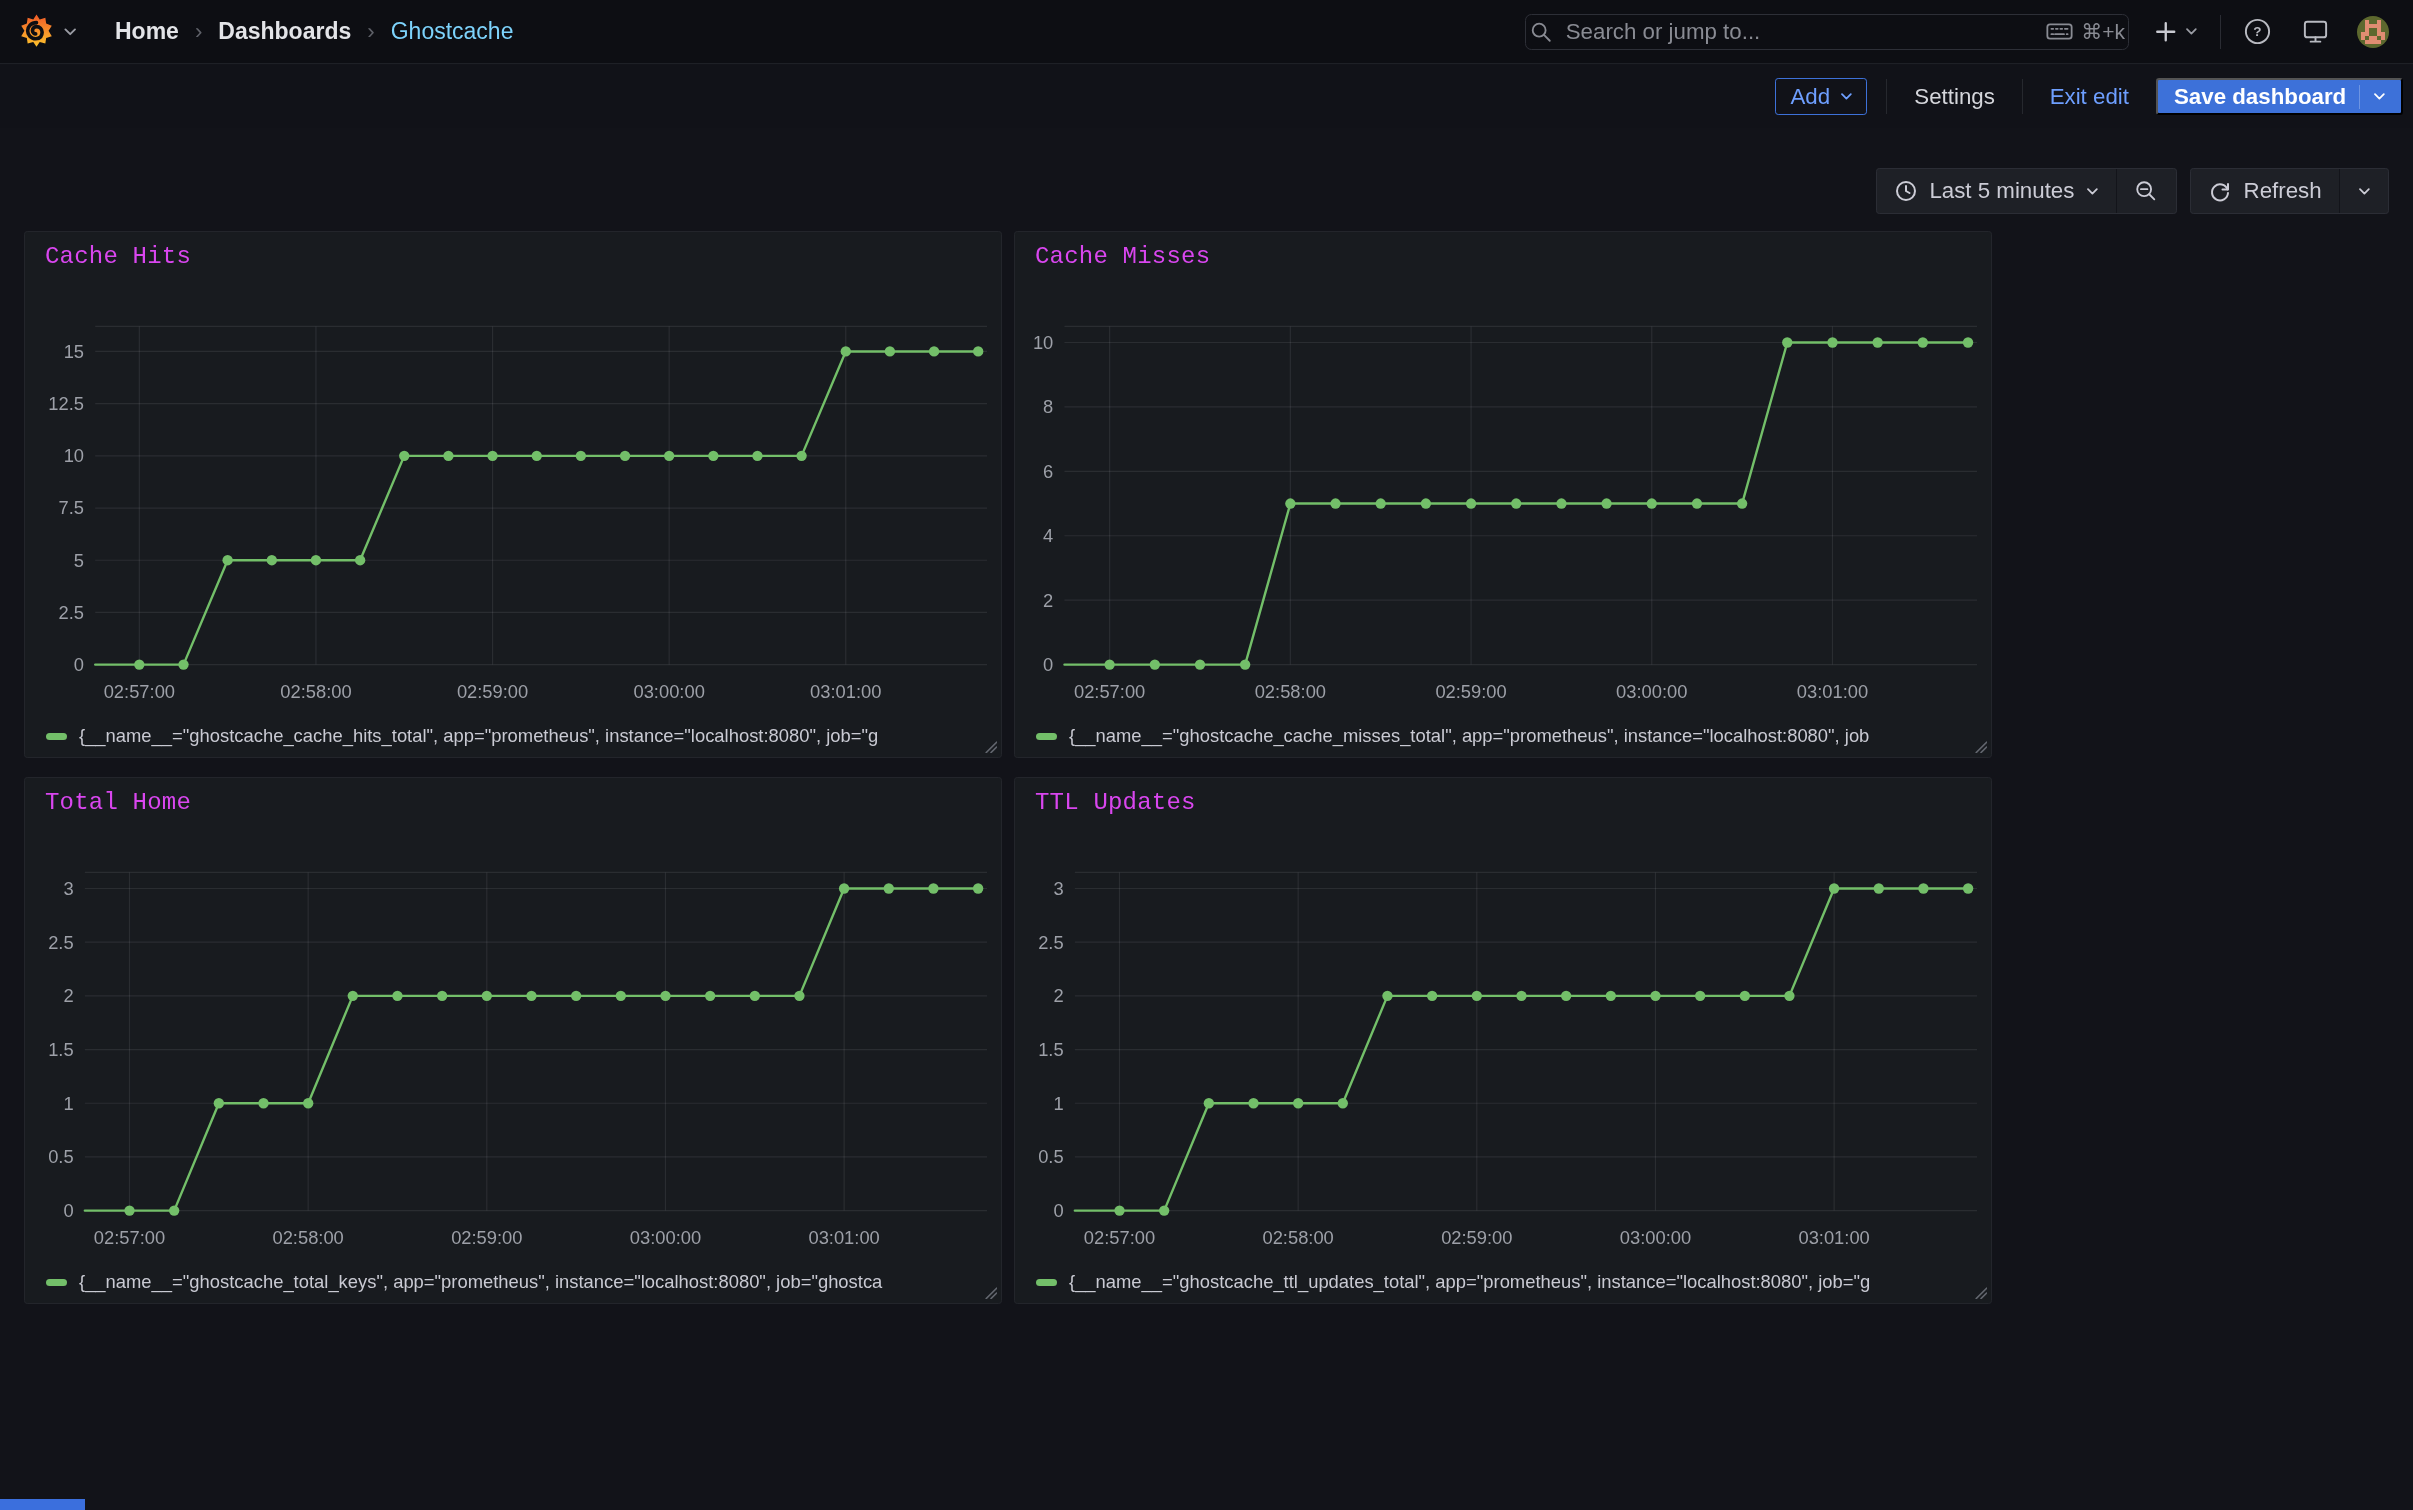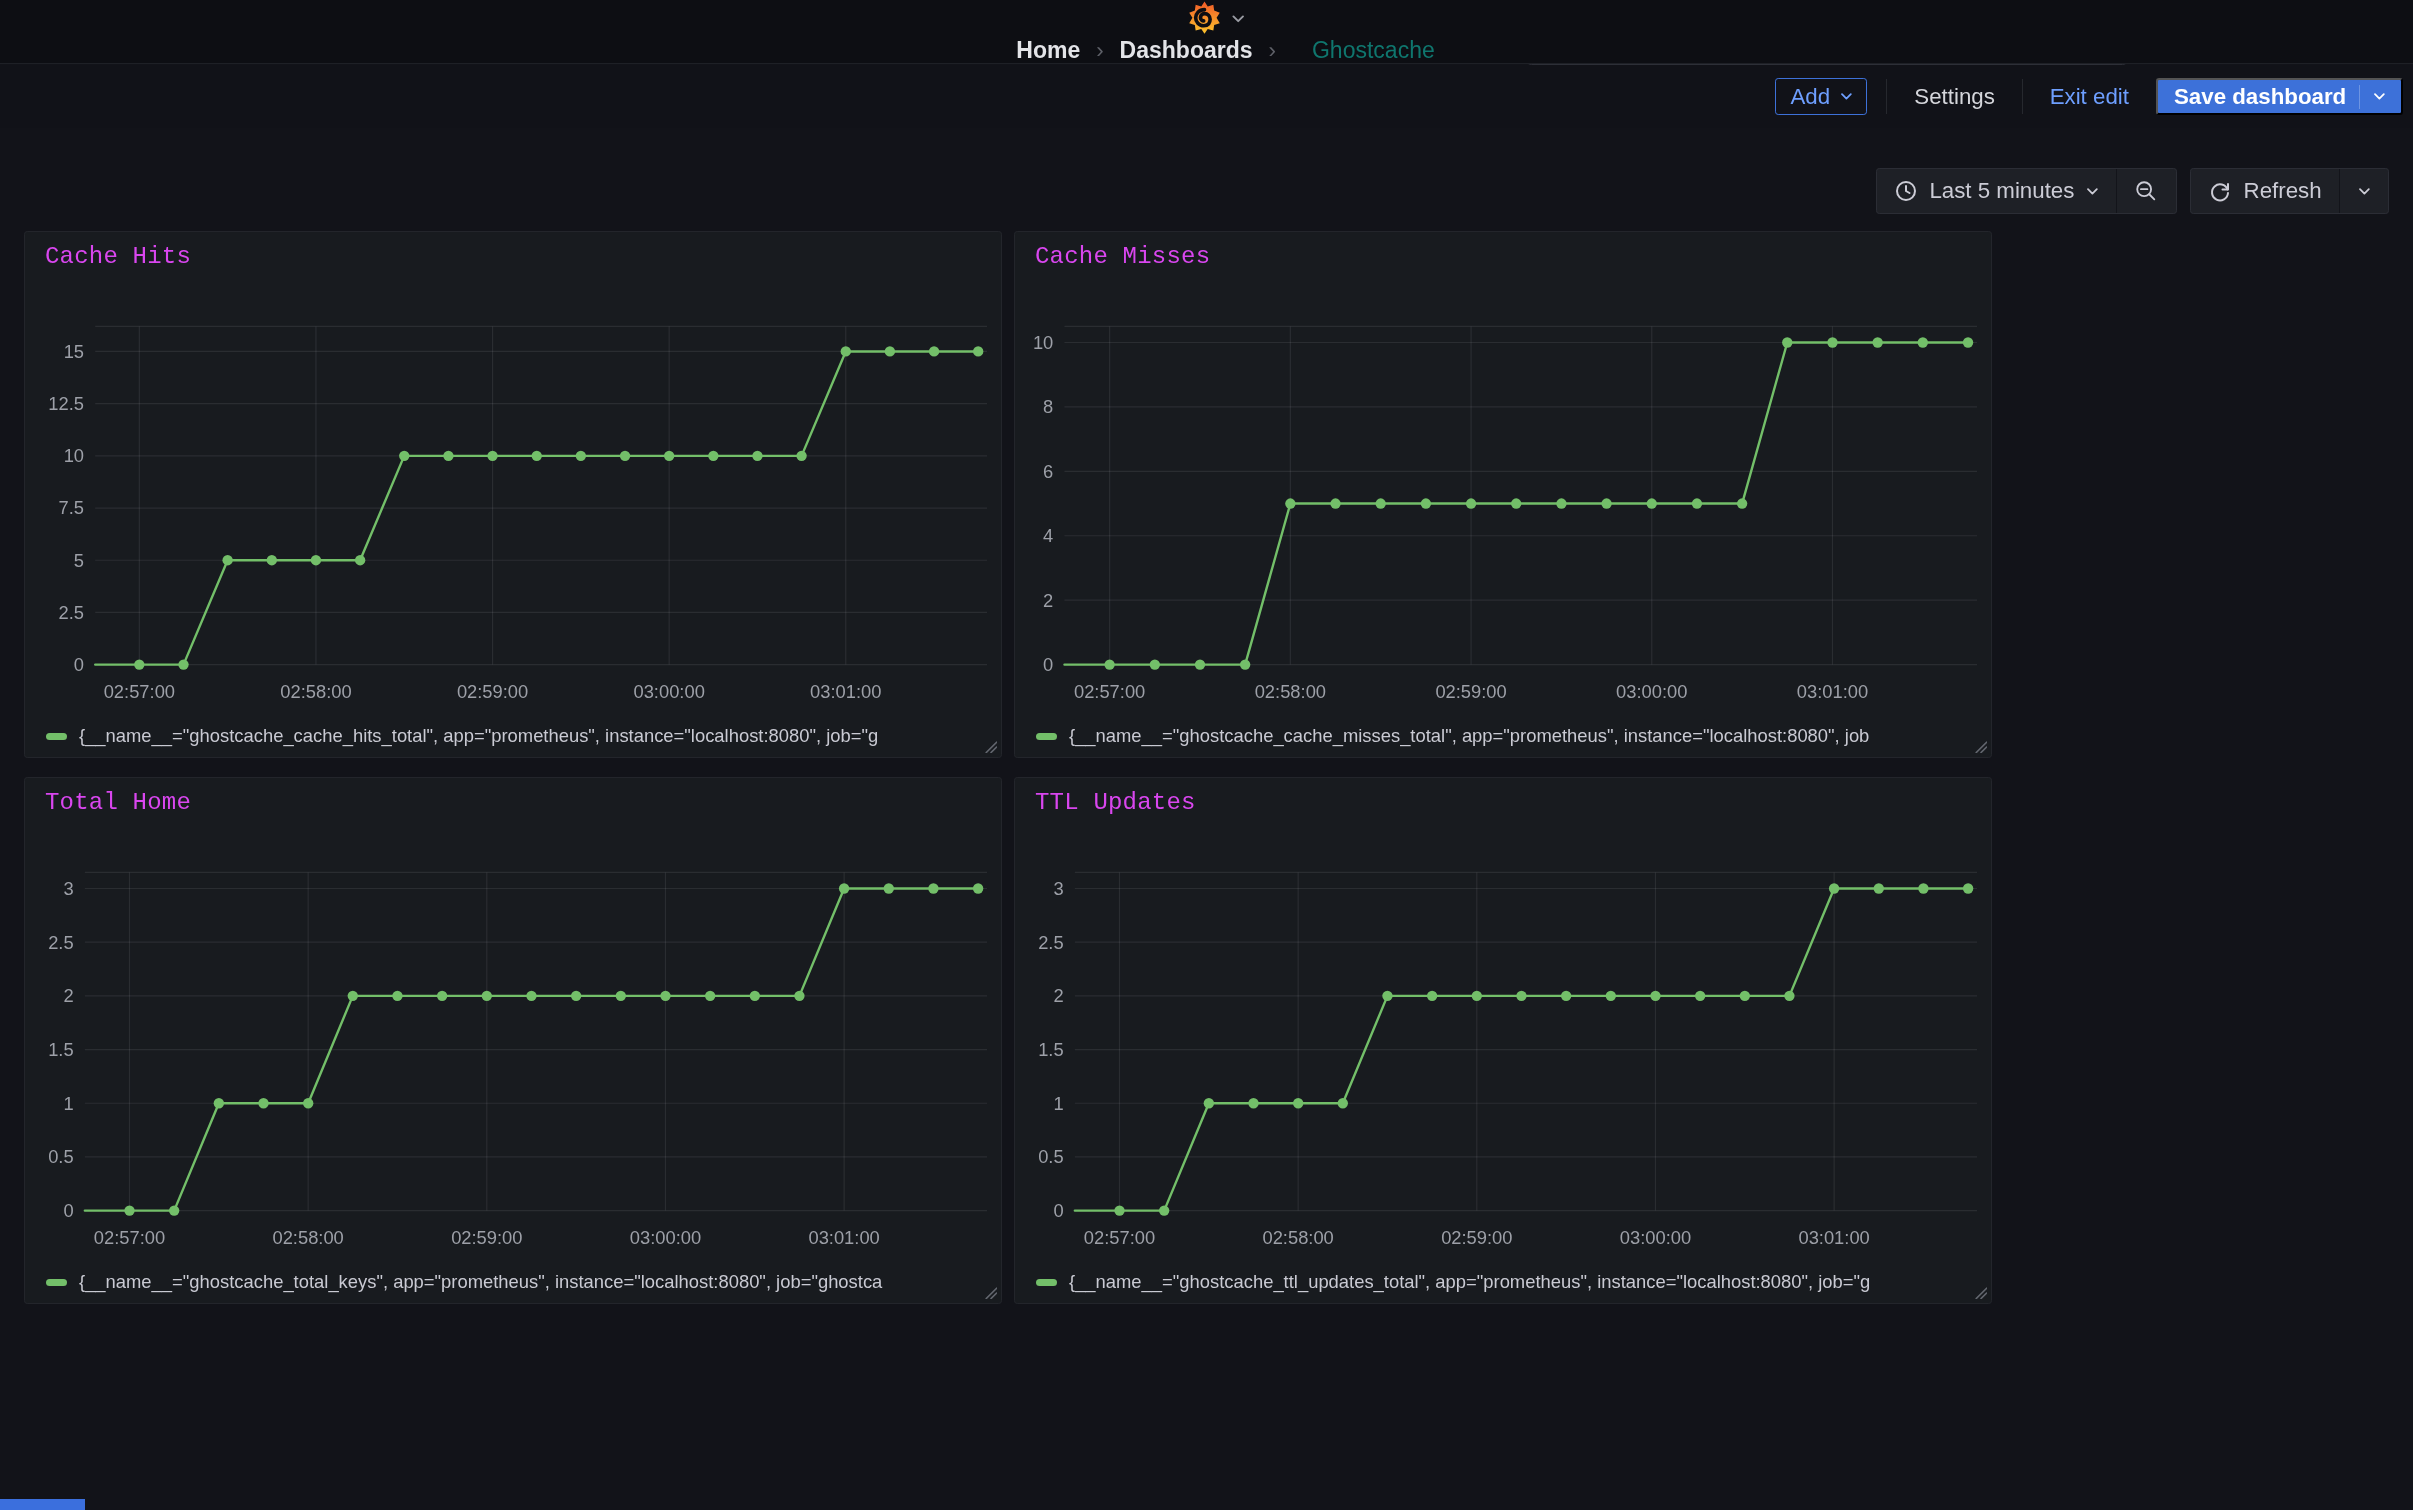--- a/index.html
+++ b/index.html
@@ -8,26 +8,26 @@
     position:relative; overflow:hidden;
     background:#121319; color:#d5d6db;
     font-family:"Liberation Sans", sans-serif;
   }
   svg { display:block; }
 
   
   .navbar {
     position:absolute; top:0; left:0; width:2413px; height:64px;
     background:#0d0e13; border-bottom:0.8px solid #1e2026;
-    display:flex; align-items:center;flex-direction:column;
+    display:flex; align-items:center;
   }
   .brand { display:flex; align-items:center; margin-left:17.6px; gap:8px; }
   .breadcrumbs { display:flex; align-items:center; margin-left:38px; gap:16px; font-size:23px; }
   .crumb-strong { color:#e3e4e8; font-weight:600; }
-  .crumb-muted  { color:#0f766e; font-weight:400;margin-left:20px; }
+  .crumb-muted  { color:#7dd3fc; font-weight:400; }
   .crumb-sep    { color:#5e6068; font-size:22.3px; }
 
   .nav-right { margin-left:auto; display:flex; align-items:center; margin-right:24px; }
   .search-box {
     width:604px; height:36px; border:0.8px solid #2d2f37; border-radius:6.4px;
     display:flex; align-items:center; padding:0 3px; color:#898b93; font-size:22.3px; gap:12.8px;
     background:transparent;
   }
   .search-box .spacer { flex:1; }
   .shortcut { display:flex; align-items:center; gap:8px; color:#898b93; font-size:21px; }

